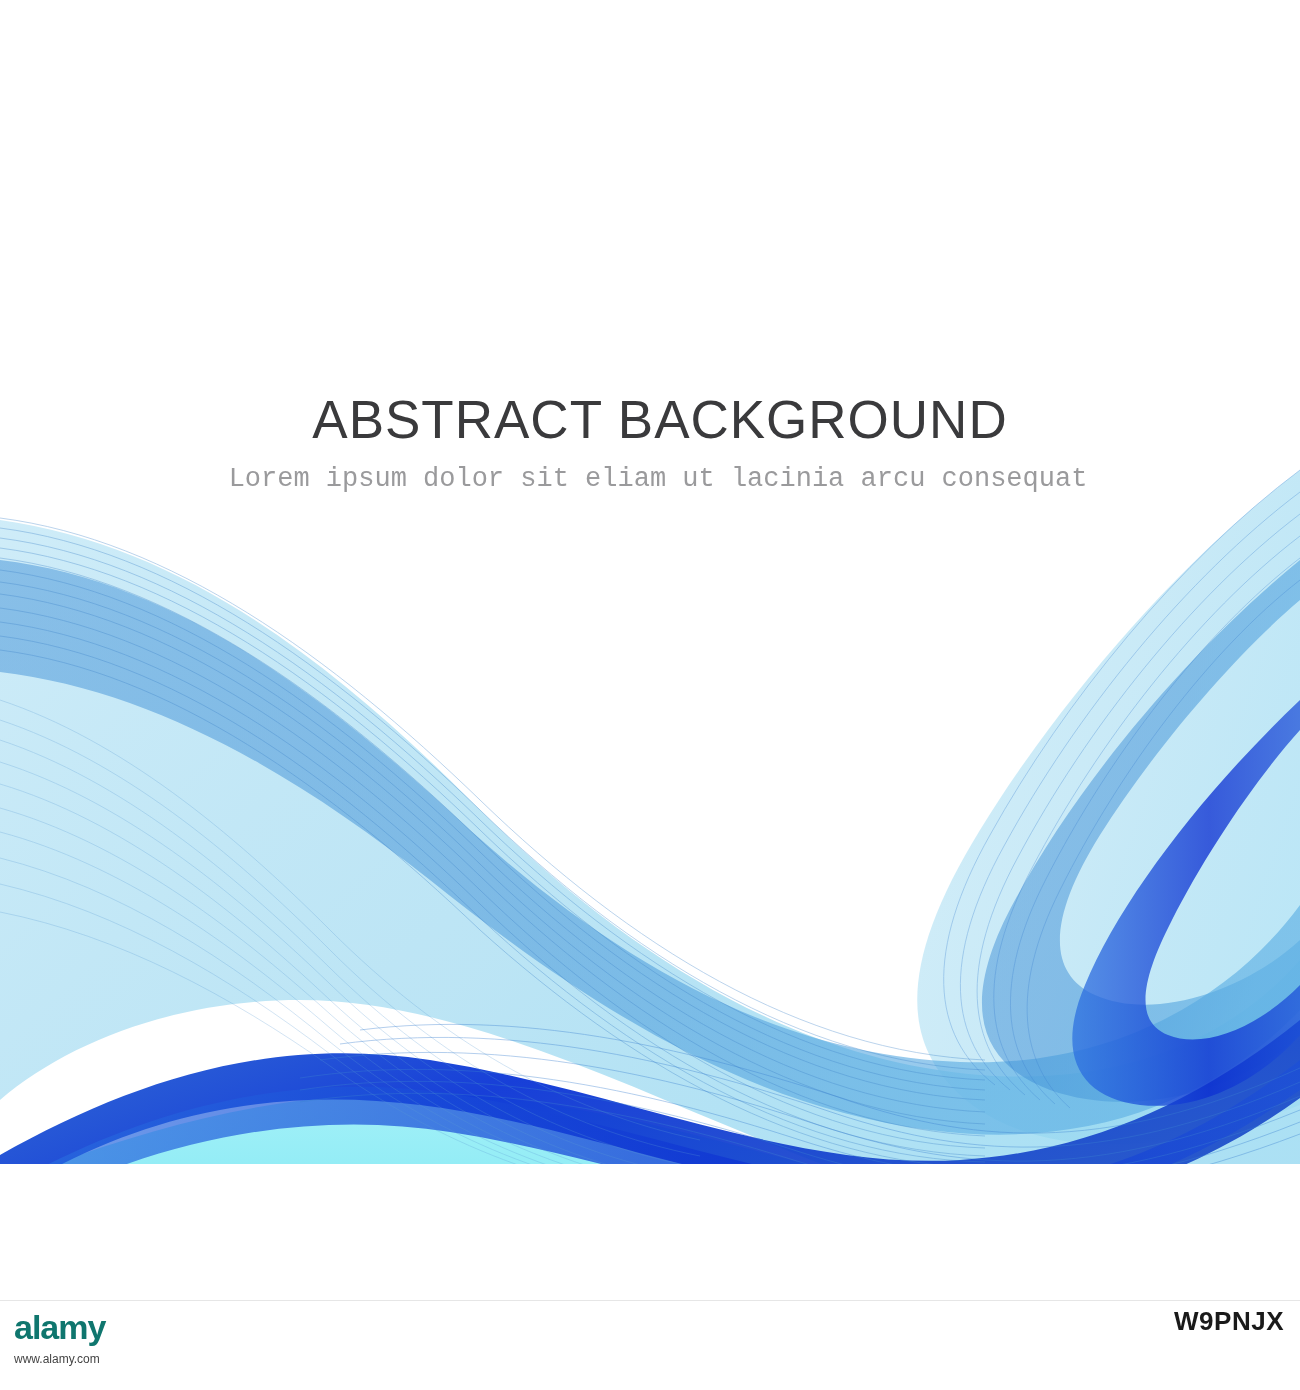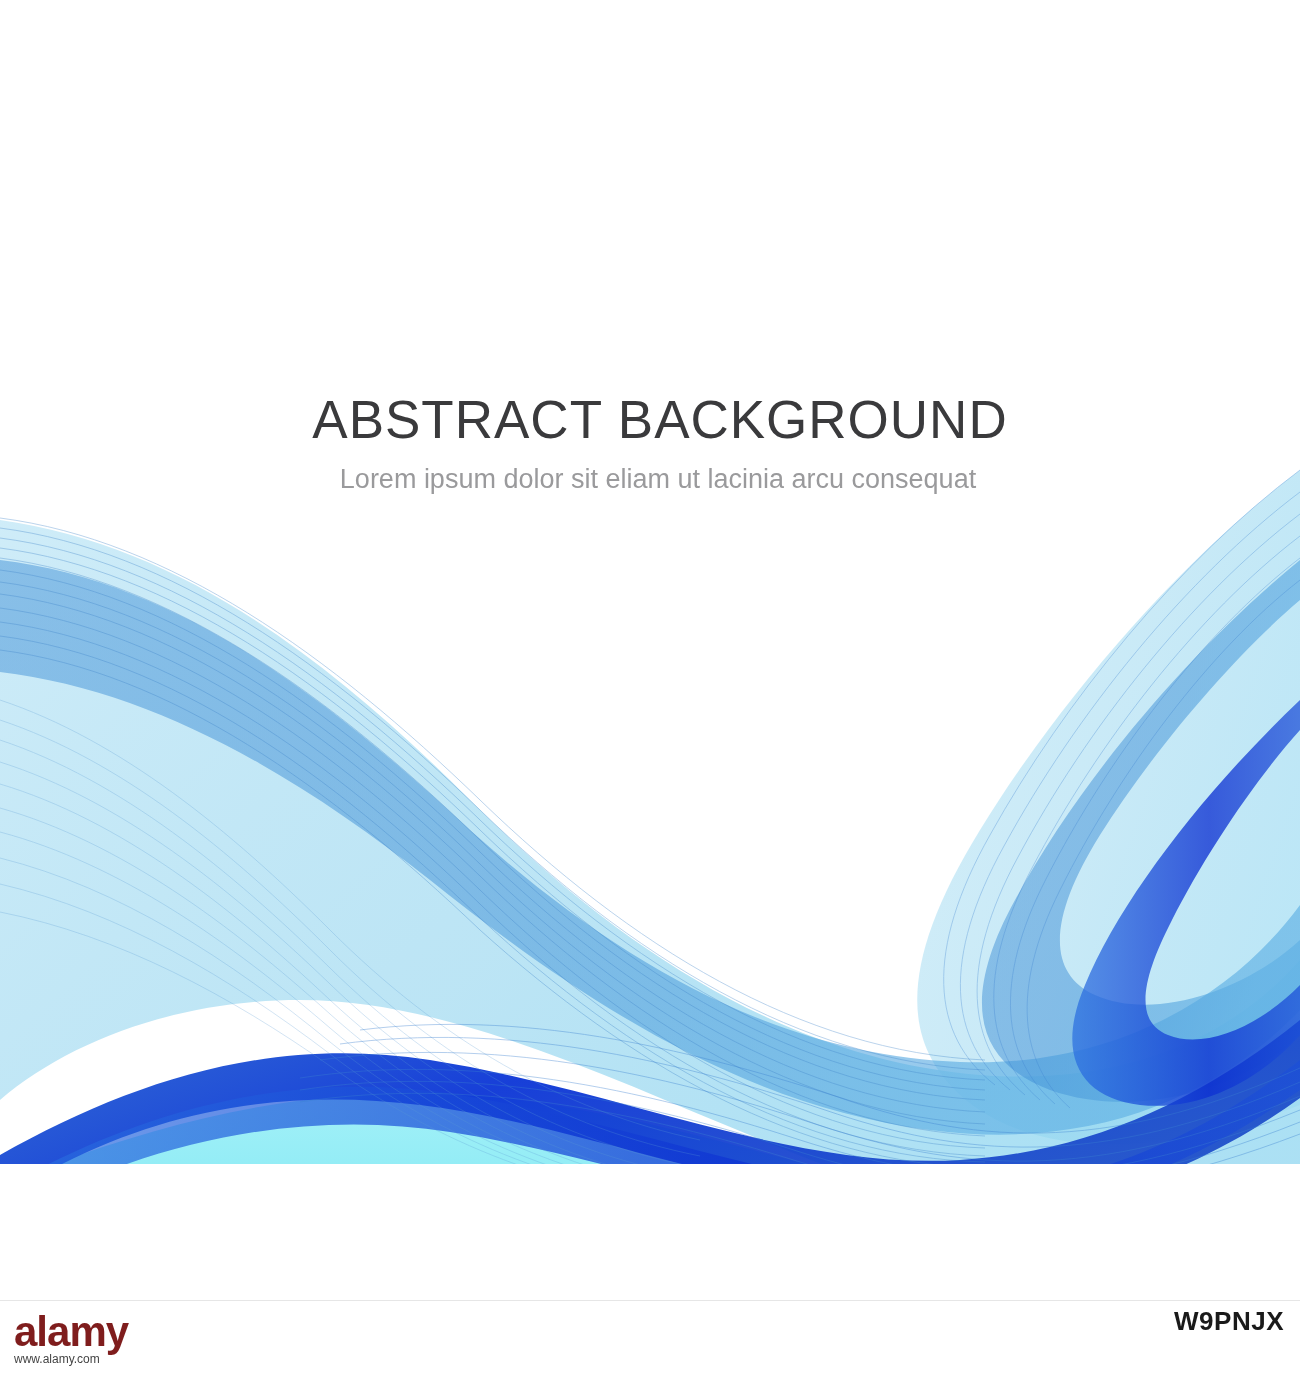--- a/index.html
+++ b/index.html
@@ -46,21 +46,21 @@
     font-family: "Liberation Sans", sans-serif;
     font-size: 53px;
     letter-spacing: 1px;
     color: #3a3a3c;
     font-weight: 400;
     line-height: 1.05;
     margin: 0;
     padding-left: 20px;
   }
   .subline {
-    font-family: Liberation Sans, sans-serif;
+    font-family: Liberation Mono, monospace;
     font-size: 27px;
     color: #9a9a9c;
     line-height: 1.28;
     margin: 0;
     padding-top: 14px;
     padding-left: 16px;
   }
   .subline span {
     display: block;
   }
@@ -72,23 +72,23 @@
     width: 1300px;
     height: 90px;
     background: #ffffff;
     border-top: 1px solid #e6e6e6;
   }
   #alamy-logo {
     position: absolute;
     left: 14px;
     top: 1308px;
     font-family: "Liberation Sans", sans-serif;
-    font-size: 42px;
+    font-size: 34px;
     font-weight: 700;
-    color: #7f1d1d;
+    color: #0f766e;
     letter-spacing: -1px;
   }
   #alamy-url {
     position: absolute;
     left: 14px;
     top: 1352px;
     font-family: "Liberation Sans", sans-serif;
     font-size: 12px;
     color: #444;
   }

